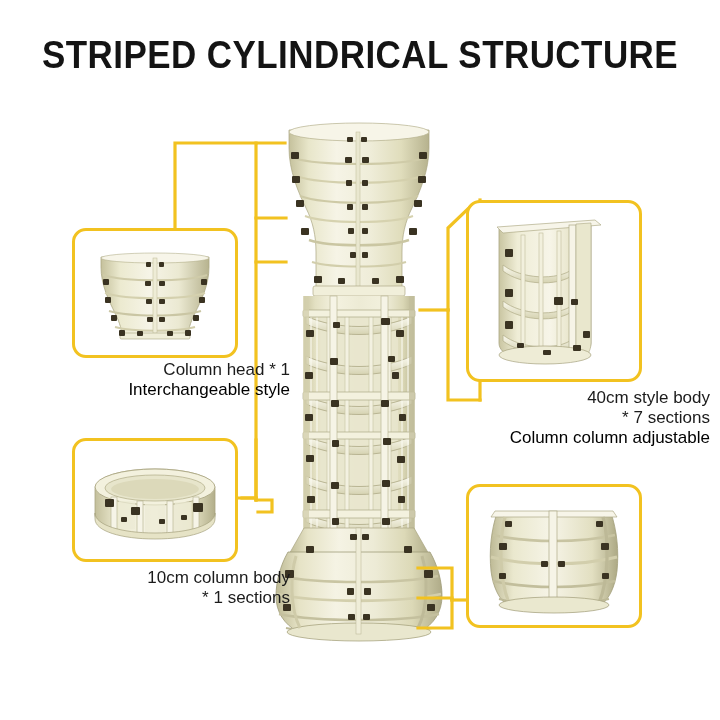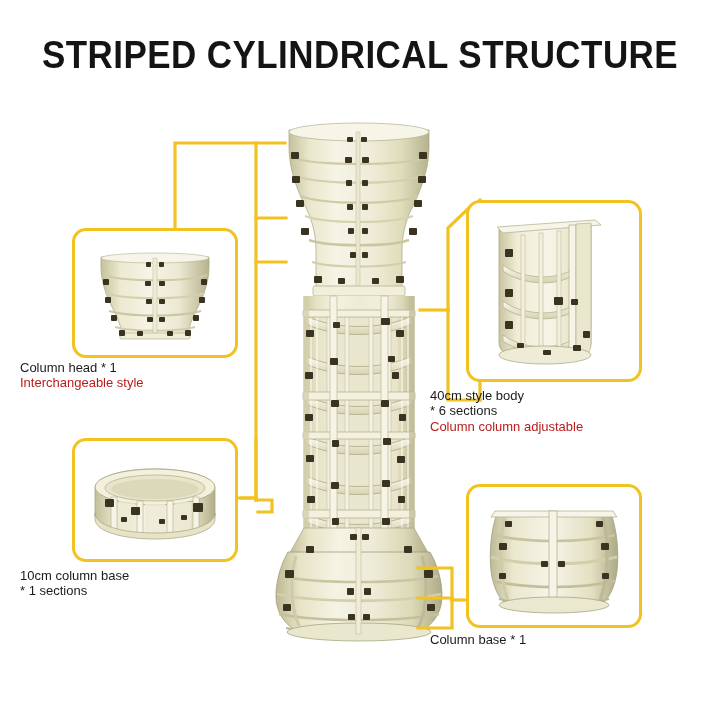--- a/index.html
+++ b/index.html
@@ -32,27 +32,27 @@
   
   .card{
     position:absolute;
     border:3px solid #F2C220;
     border-radius:14px;
     background:#ffffff;
     box-sizing:border-box;
   }
   .cap{
     position:absolute;
-    text-align:left;
+    text-align:right;
     line-height:1.18;
-    font-size:13px;
+    font-size:17px;
     color:#1b1b1b;
     white-space:nowrap;
   }
-  .cap .sub{color:#b91c1c;display:block;}
+  .cap .sub{color:#000000;display:block;}
 
   
   .art{position:absolute;left:0;top:0;width:100%;height:100%;overflow:hidden;border-radius:11px;}
 </style>
 </head>
 <body>
 
 <div id="stage">
 
   <div class="title">STRIPED CYLINDRICAL STRUCTURE</div>
@@ -379,21 +379,21 @@
           <rect x="48" y="140" width="7" height="5" rx="1"></rect>
           <rect x="74" y="147" width="8" height="5" rx="1"></rect>
           <rect x="104" y="142" width="8" height="6" rx="1"></rect>
           <rect x="114" y="128" width="7" height="7" rx="1"></rect>
         </g>
       </svg>
     </div>
   </div>
   <div class="cap" style="left:430px;top:388px;width:280px;">
     <span>40cm style body</span><br>
-    <span>* 6 sections</span>
+    <span>* 7 sections</span>
     <span class="sub">Column column adjustable</span>
   </div>
 
   <div class="card" style="left:72px;top:438px;width:166px;height:124px;">
     <div class="art">
       <svg width="160" height="118" viewBox="0 0 160 118">
         <defs>
           <linearGradient id="b10" x1="0" y1="0" x2="1" y2="0">
             <stop offset="0%" stop-color="#C3BF9B"></stop>
               <stop offset="18%" stop-color="#ECEAD0"></stop>
@@ -431,21 +431,21 @@
           <rect x="56" y="66" width="9" height="8" rx="1"></rect>
           <rect x="118" y="62" width="10" height="9" rx="1"></rect>
           <rect x="46" y="76" width="6" height="5" rx="1"></rect>
           <rect x="84" y="78" width="6" height="5" rx="1"></rect>
           <rect x="106" y="74" width="6" height="5" rx="1"></rect>
         </g>
       </svg>
     </div>
   </div>
   <div class="cap" style="left:20px;top:568px;width:270px;">
-    <span>10cm column base</span><br>
+    <span>10cm column body</span><br>
     <span>* 1 sections</span>
   </div>
 
   <div class="card" style="left:466px;top:484px;width:176px;height:144px;">
     <div class="art">
       <svg width="170" height="138" viewBox="0 0 170 138">
         <defs>
           <linearGradient id="bs" x1="0" y1="0" x2="1" y2="0">
             <stop offset="0%" stop-color="#BEBA96"></stop>
               <stop offset="18%" stop-color="#EAE8CE"></stop>
@@ -476,17 +476,14 @@
           <rect x="30" y="86" width="7" height="6" rx="1"></rect>
           <rect x="133" y="86" width="7" height="6" rx="1"></rect>
           <rect x="72" y="74" width="7" height="6" rx="1"></rect>
           <rect x="89" y="74" width="7" height="6" rx="1"></rect>
           <rect x="36" y="34" width="7" height="6" rx="1"></rect>
           <rect x="127" y="34" width="7" height="6" rx="1"></rect>
         </g>
       </svg>
     </div>
   </div>
-  <div class="cap" style="left:430px;top:632px;width:280px;">
-    <span>Column base * 1</span>
-  </div>
 
 </div>
 
 </body></html>

